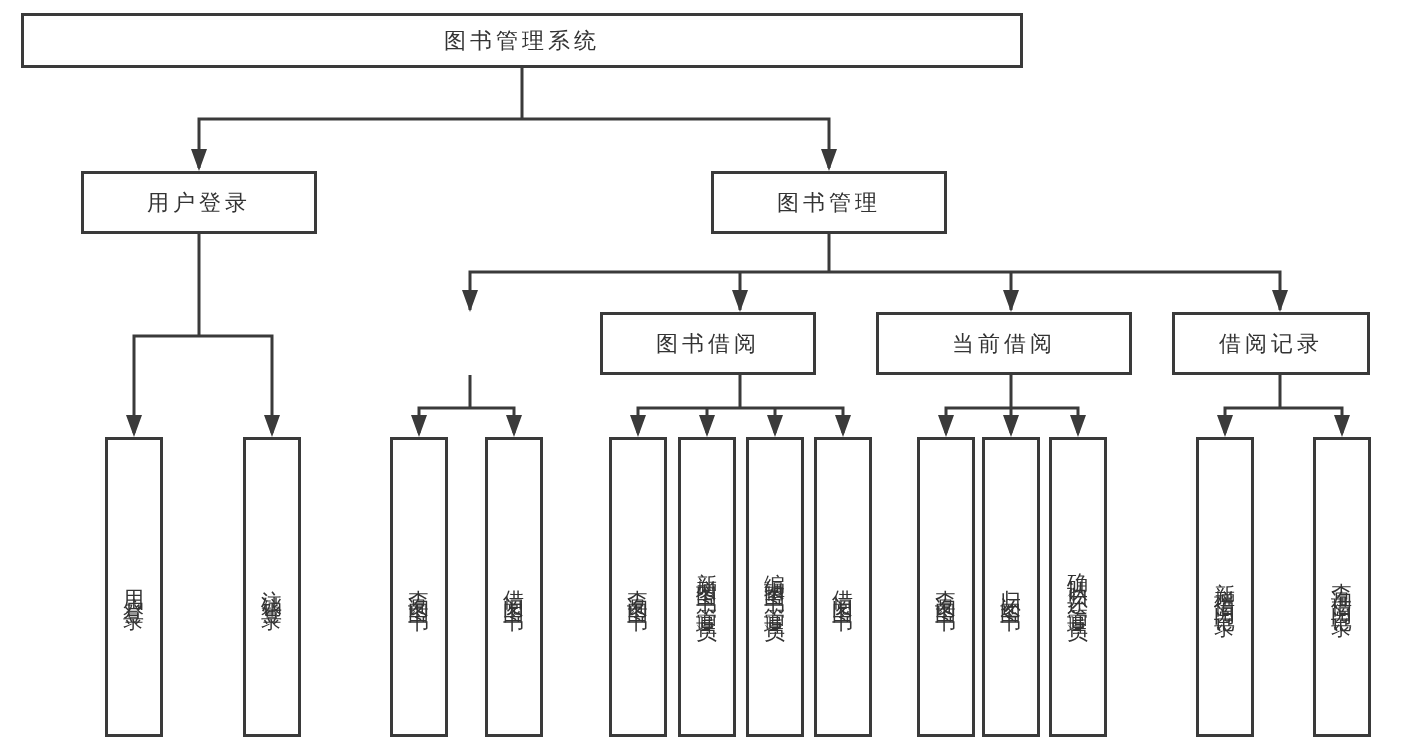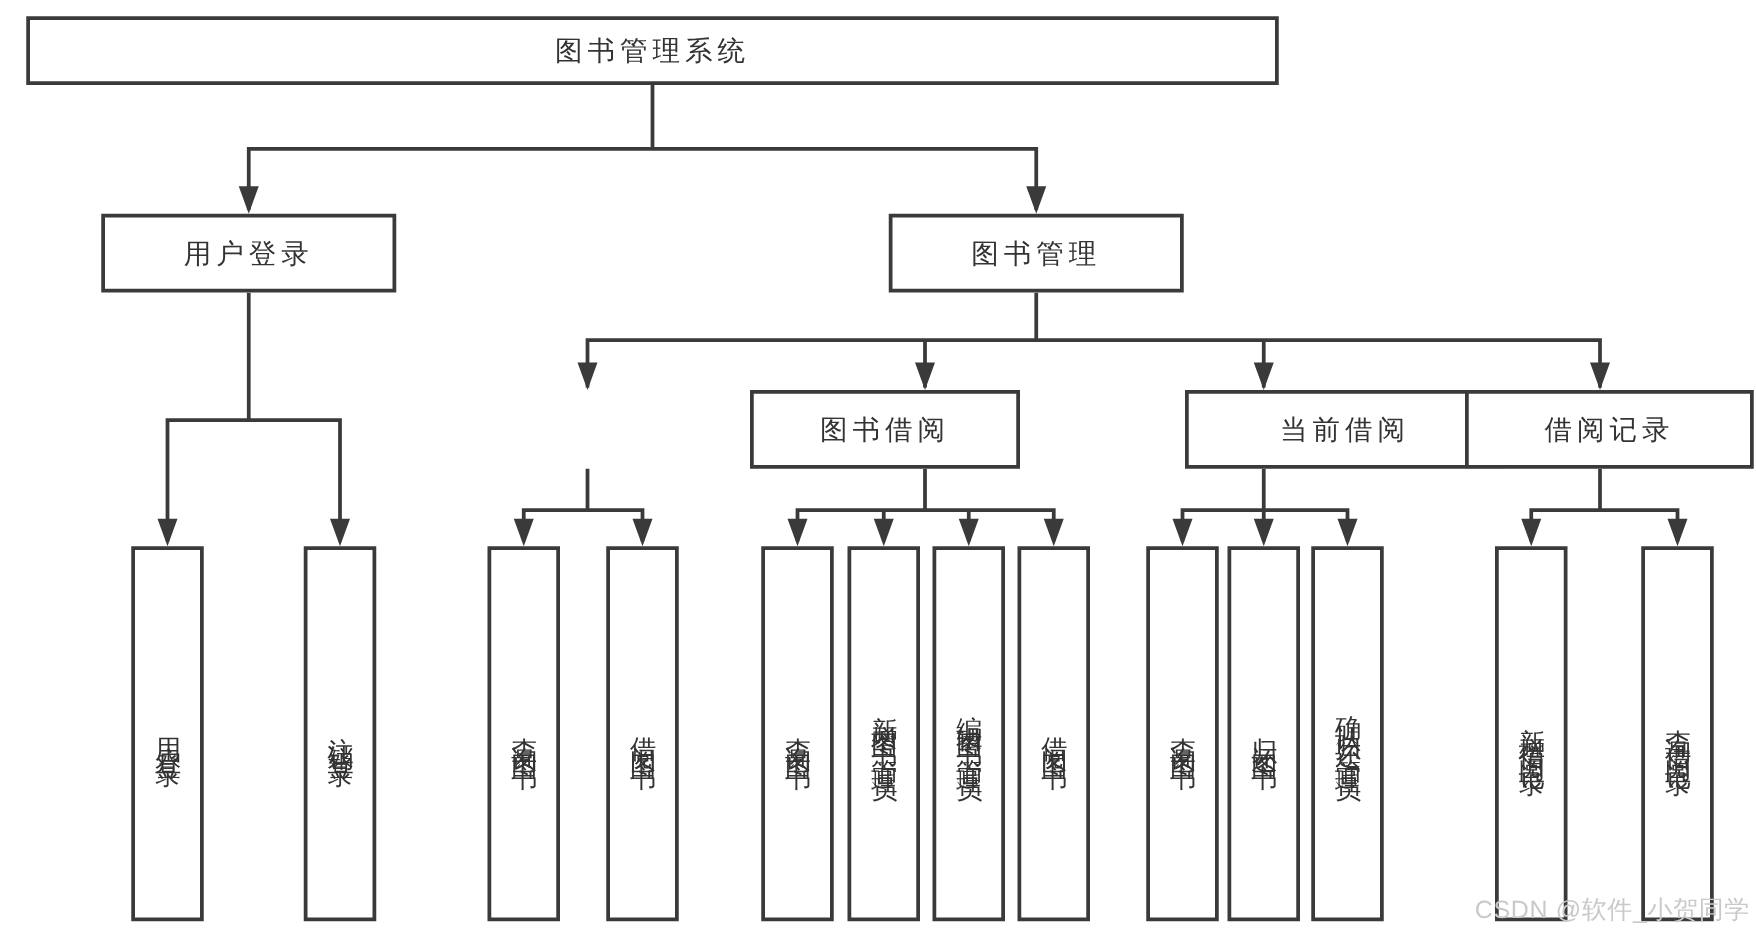--- a/index.html
+++ b/index.html
@@ -97,24 +97,24 @@
   <div class="node" style="left:81px; top:171px; width:236px; height:63px;">
     <span>用户登录</span>
   </div>
   <div class="node" style="left:711px; top:171px; width:236px; height:63px;">
     <span>图书管理</span>
   </div>
 
   <div class="node" style="left:600px; top:312px; width:216px; height:63px;">
     <span>图书借阅</span>
   </div>
-  <div class="node" style="left:948px; top:312px; width:256px; height:63px;">
+  <div class="node" style="left:876px; top:312px; width:256px; height:63px;">
     <span>当前借阅</span>
   </div>
-  <div class="node" style="left:1172px; top:312px; width:231px; height:63px;">
+  <div class="node" style="left:1172px; top:312px; width:198px; height:63px;">
     <span>借阅记录</span>
   </div>
 
   <div class="vnode" style="left:105px; top:437px; width:58px; height:300px;">
     <span class="vlabel">用户登录</span>
   </div>
   <div class="vnode" style="left:243px; top:437px; width:58px; height:300px;">
     <span class="vlabel">注销登录</span>
   </div>
 
@@ -148,15 +148,14 @@
     <span class="vlabel">确认归还（管理员）</span>
   </div>
 
   <div class="vnode" style="left:1196px; top:437px; width:58px; height:300px;">
     <span class="vlabel">新增借阅记录</span>
   </div>
   <div class="vnode" style="left:1313px; top:437px; width:58px; height:300px;">
     <span class="vlabel">查询借阅记录</span>
   </div>
 
-  <div class="watermark">CSDN @软件_小贺同学</div>
 
 </div>
 
 </body></html>

